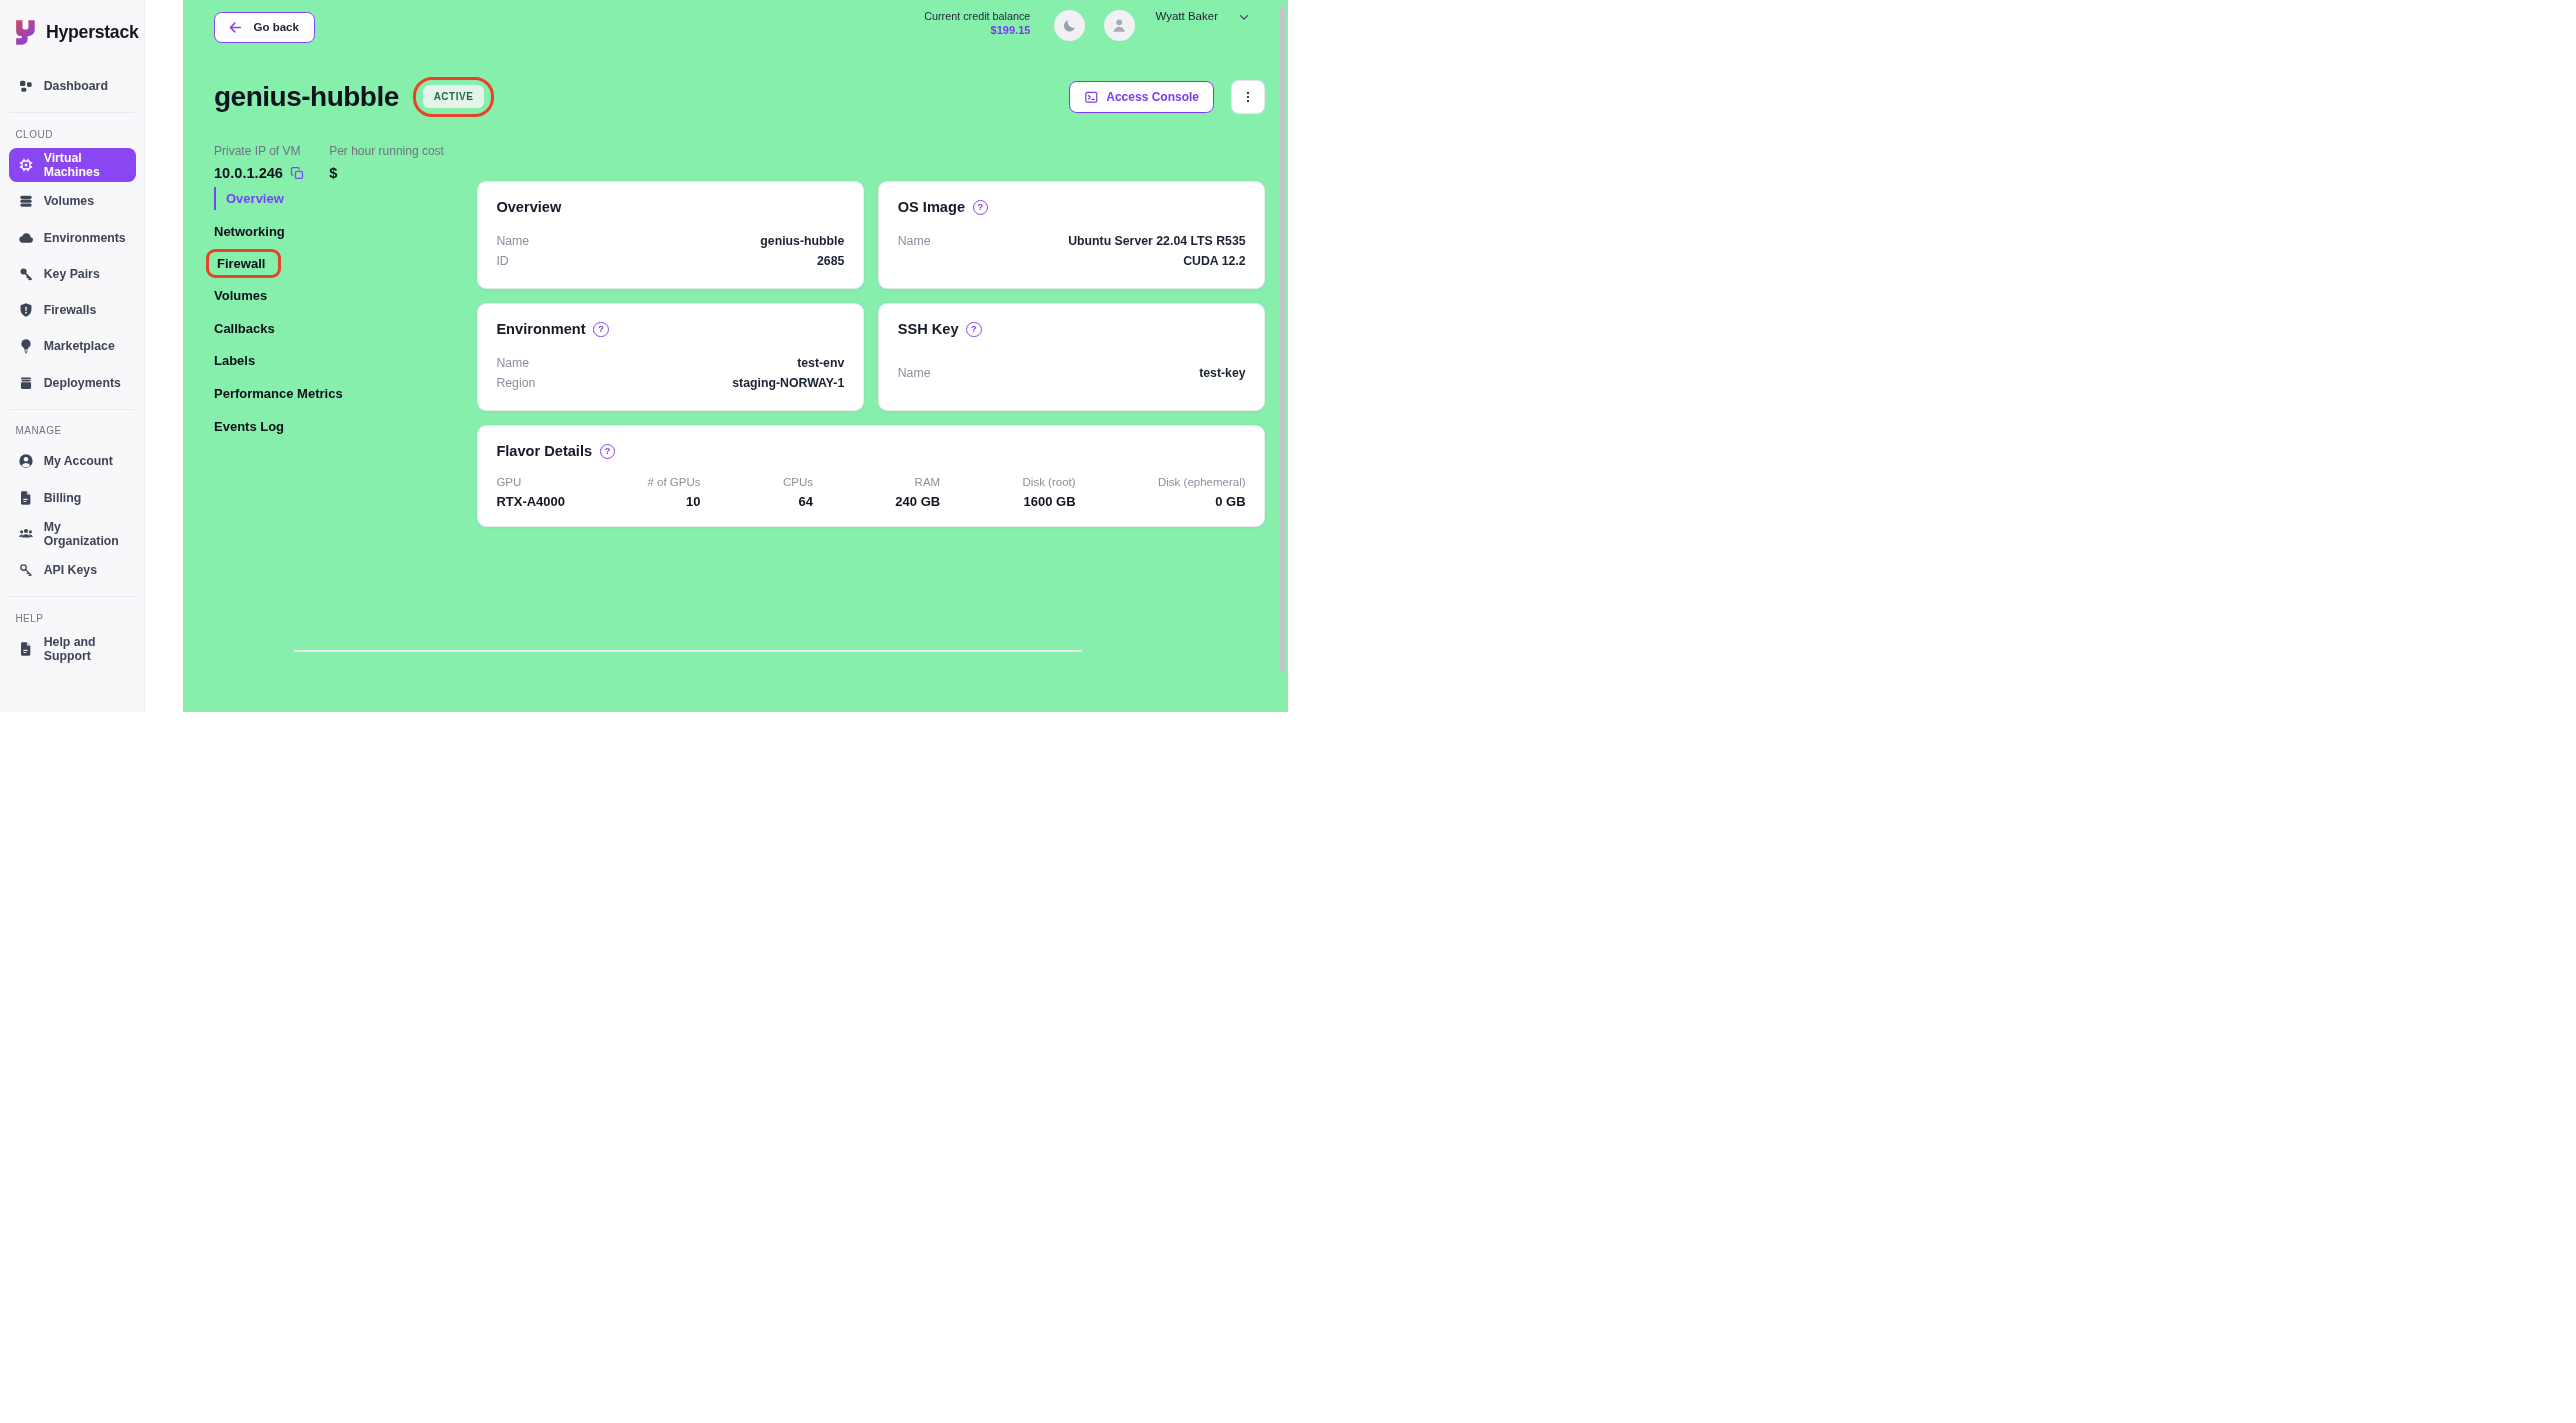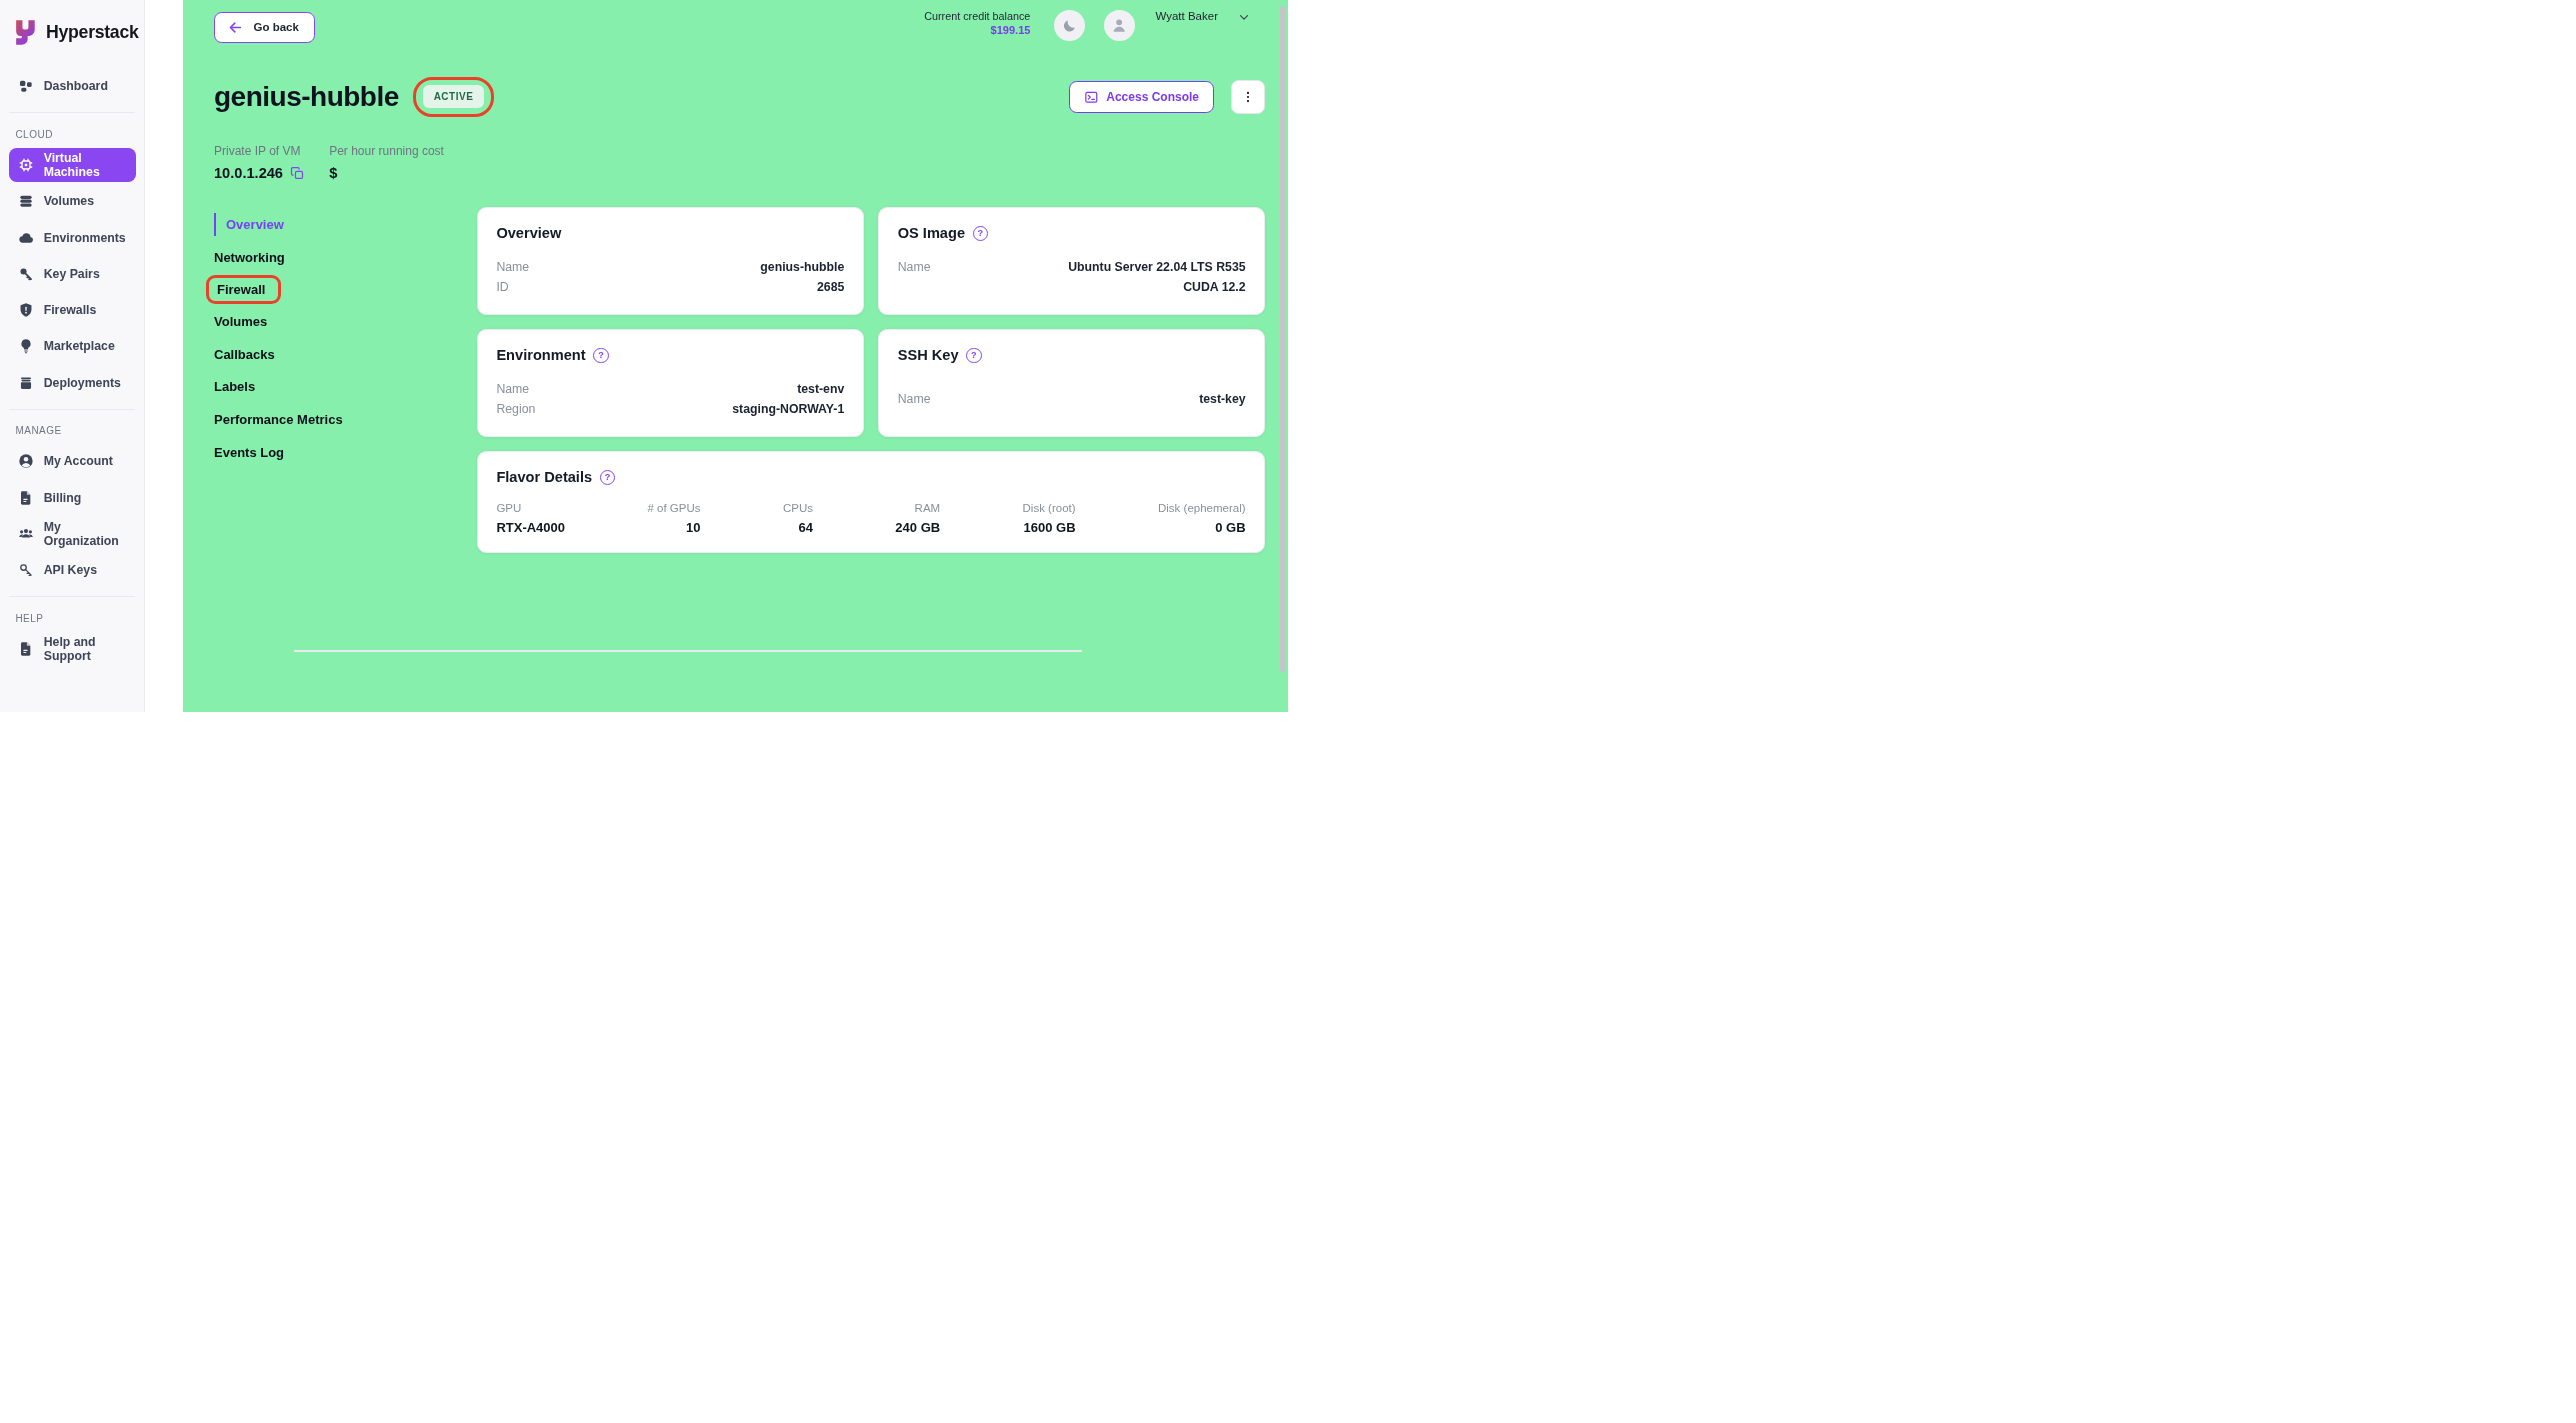--- a/index.html
+++ b/index.html
@@ -40,21 +40,21 @@
                   padding:6.1px 10.8px; border-radius:6.1px; }
   .title-actions { margin-left:auto; display:flex; align-items:center; gap:17px; }
   .console-btn { display:flex; align-items:center; gap:7.7px; height:31.5px; padding:0 14px; background:#fff; border:1.5px solid var(--accent-dark);
                  border-radius:7.7px; color:var(--accent-dark); font-size:12px; font-weight:bold; cursor:pointer; }
   .kebab-btn { width:34px; height:34px; background:#fff; border:1.5px solid #e6e6ec; border-radius:7.7px; display:flex; align-items:center; justify-content:center; cursor:pointer; }
 
   .meta-row { display:flex; gap:24.6px; margin-top:23px; }
   .stat-label { font-size:12px; color:#70768433; color:#6e7480; }
   .stat-value { display:flex; align-items:center; gap:7px; font-size:14.6px; font-weight:bold; color:#0f1320; margin-top:7px; }
 
-  .content-row { display:flex; margin-top:26px; }
+  .content-row { display:flex; }
   .subnav { width:263px; flex:0 0 263px; padding-top:6.1px; }
   .subnav-item { font-size:13px; font-weight:bold; color:#0c0f1a; margin-bottom:10px; padding:3.8px 0; cursor:pointer; width:max-content; }
   .subnav-item.active { color:#7642f5; border-left:2.3px solid #7642f5; padding-left:10px; }
   .subnav-item.annotated { border:3.1px solid var(--red); border-radius:9.2px; padding:3.8px 13px 4.6px 8.5px; margin-left:-8.5px; margin-top:-3.8px; margin-bottom:6.1px; }
 
   .cards { flex:1; display:grid; grid-template-columns:1fr 1fr; gap:14px 14.6px; align-content:start; }
   .card { background:#fff; border:0.8px solid #ebebf0; border-radius:9.2px; box-shadow:0 0.8px 3.1px rgba(18,20,40,.05); padding:17px 18.4px; }
   .card-title-row { display:flex; align-items:center; gap:7.7px; }
   .card-title { font-size:14.6px; font-weight:bold; color:#151a28; }
   .help-icon { width:15.4px; height:15.4px; border:1.4px solid var(--accent); border-radius:50%; color:var(--accent); font-size:9.2px; font-weight:bold;

